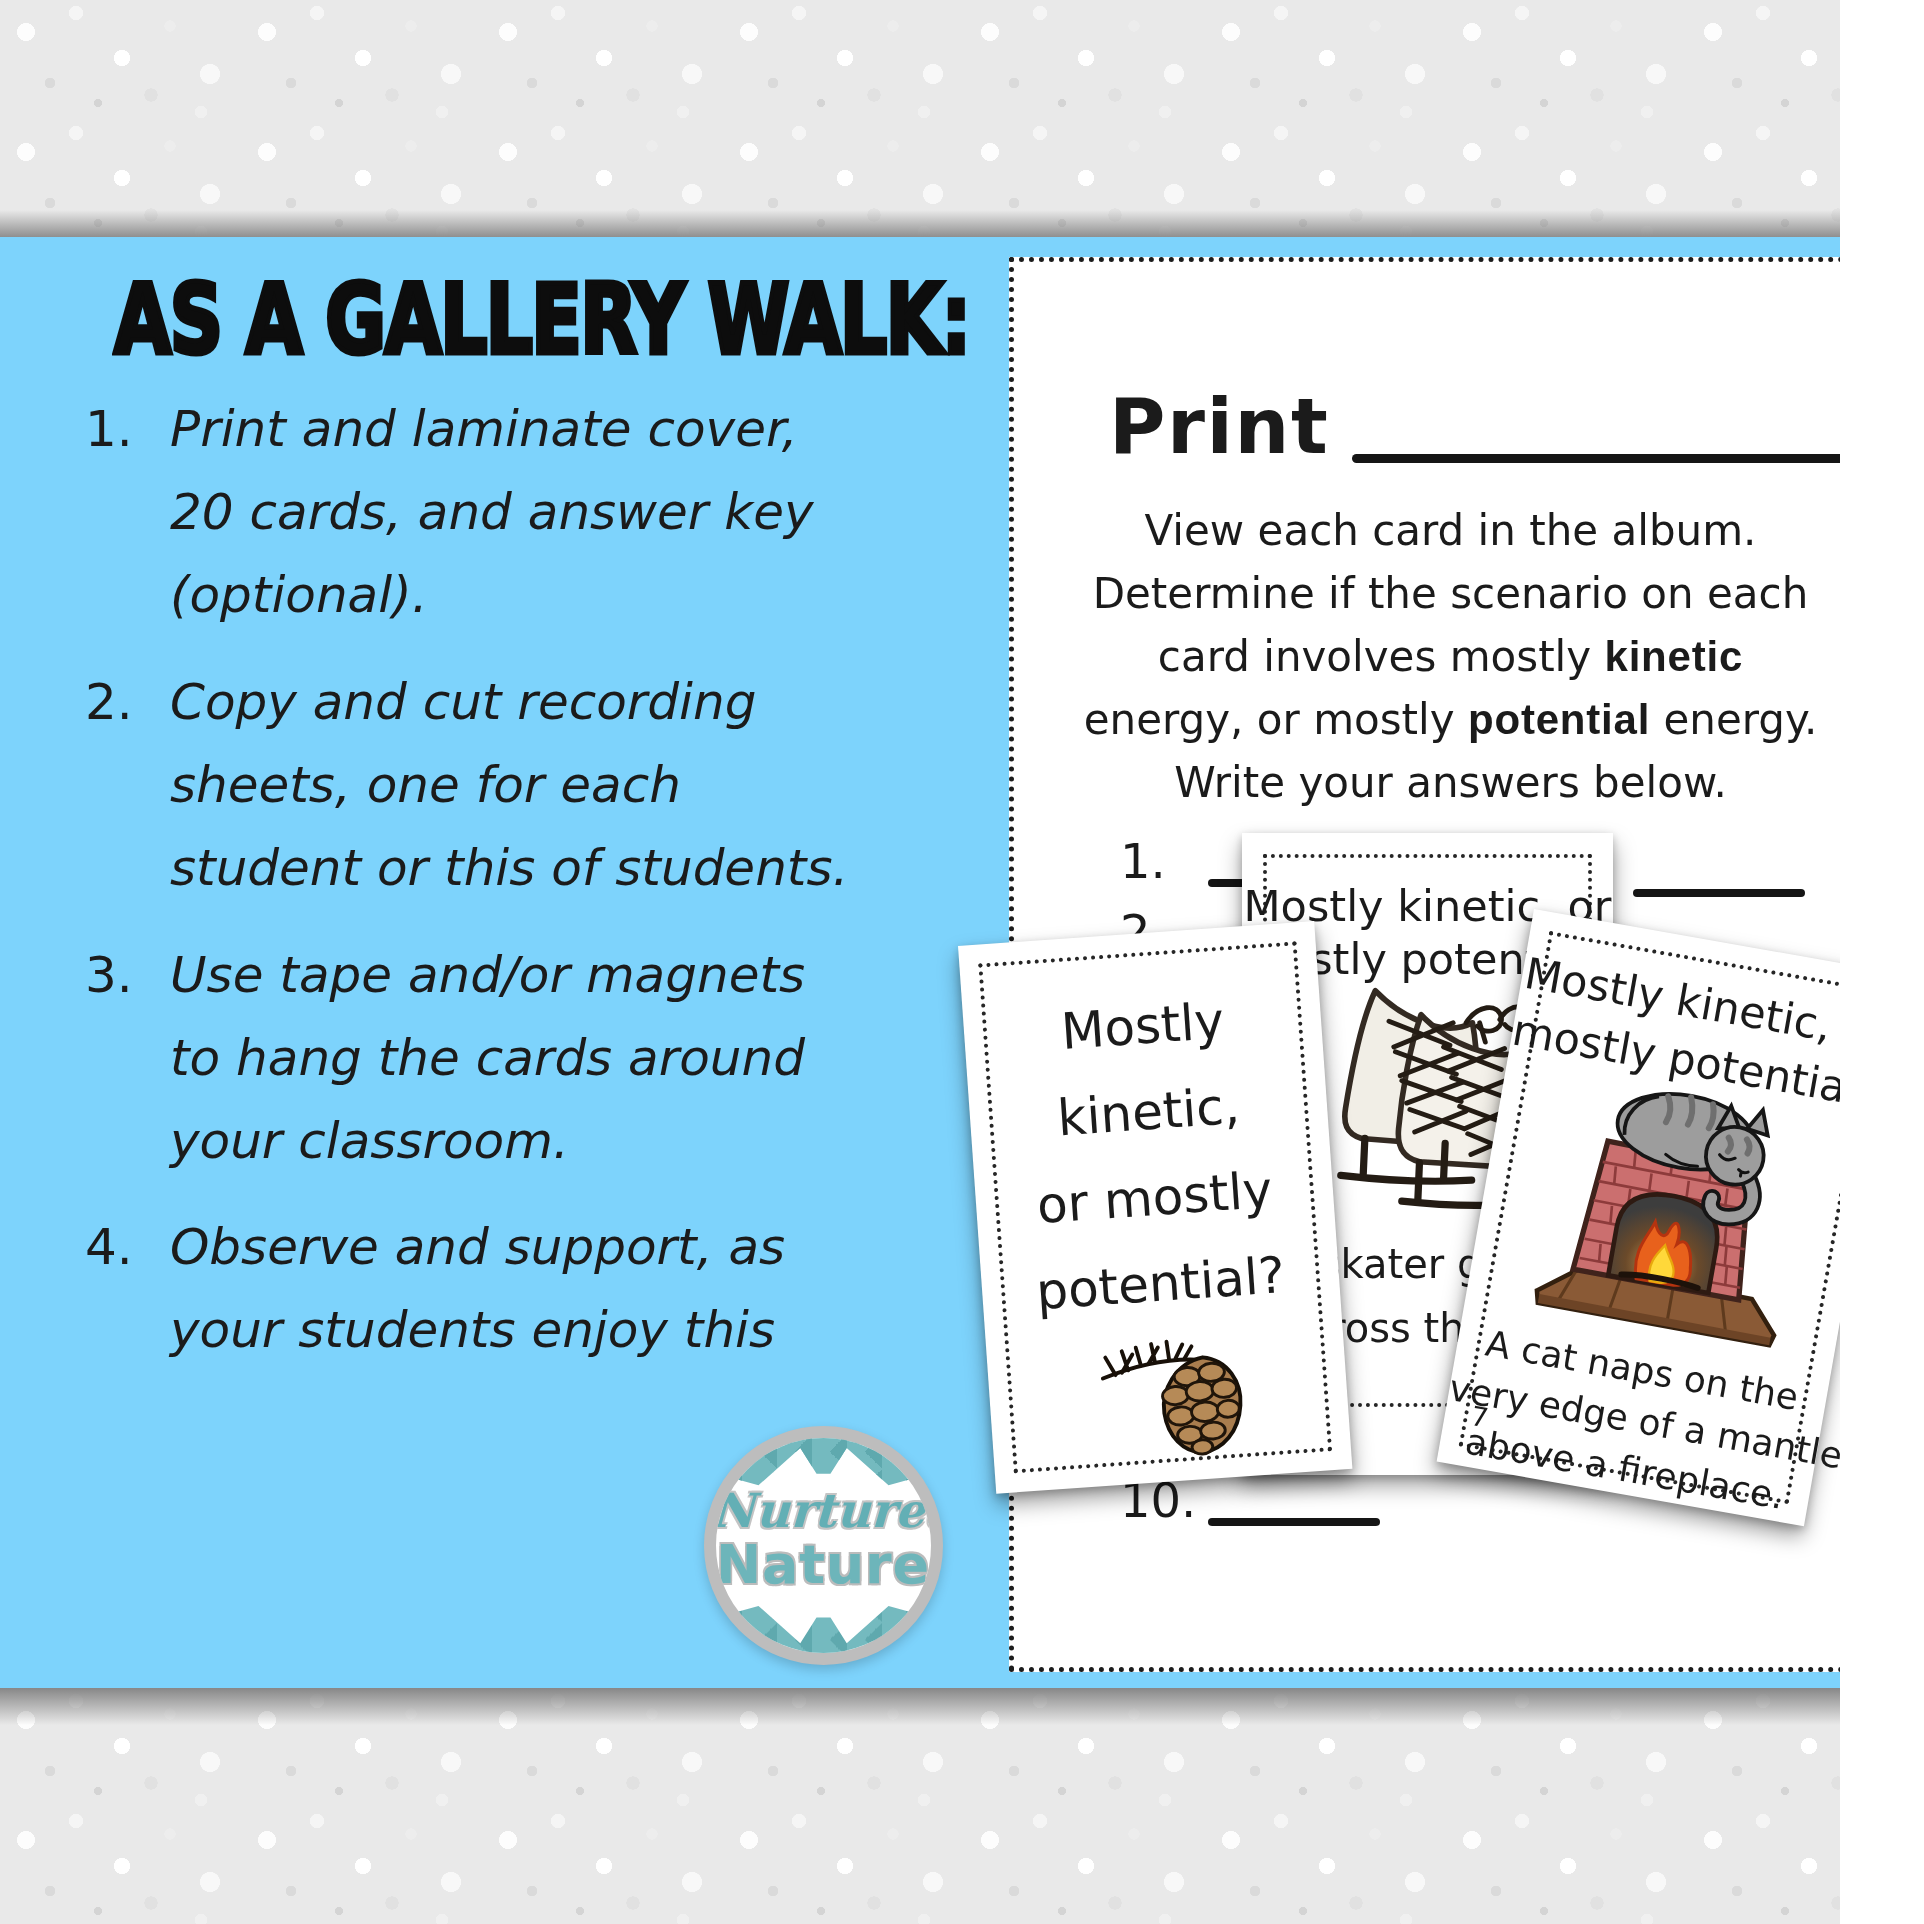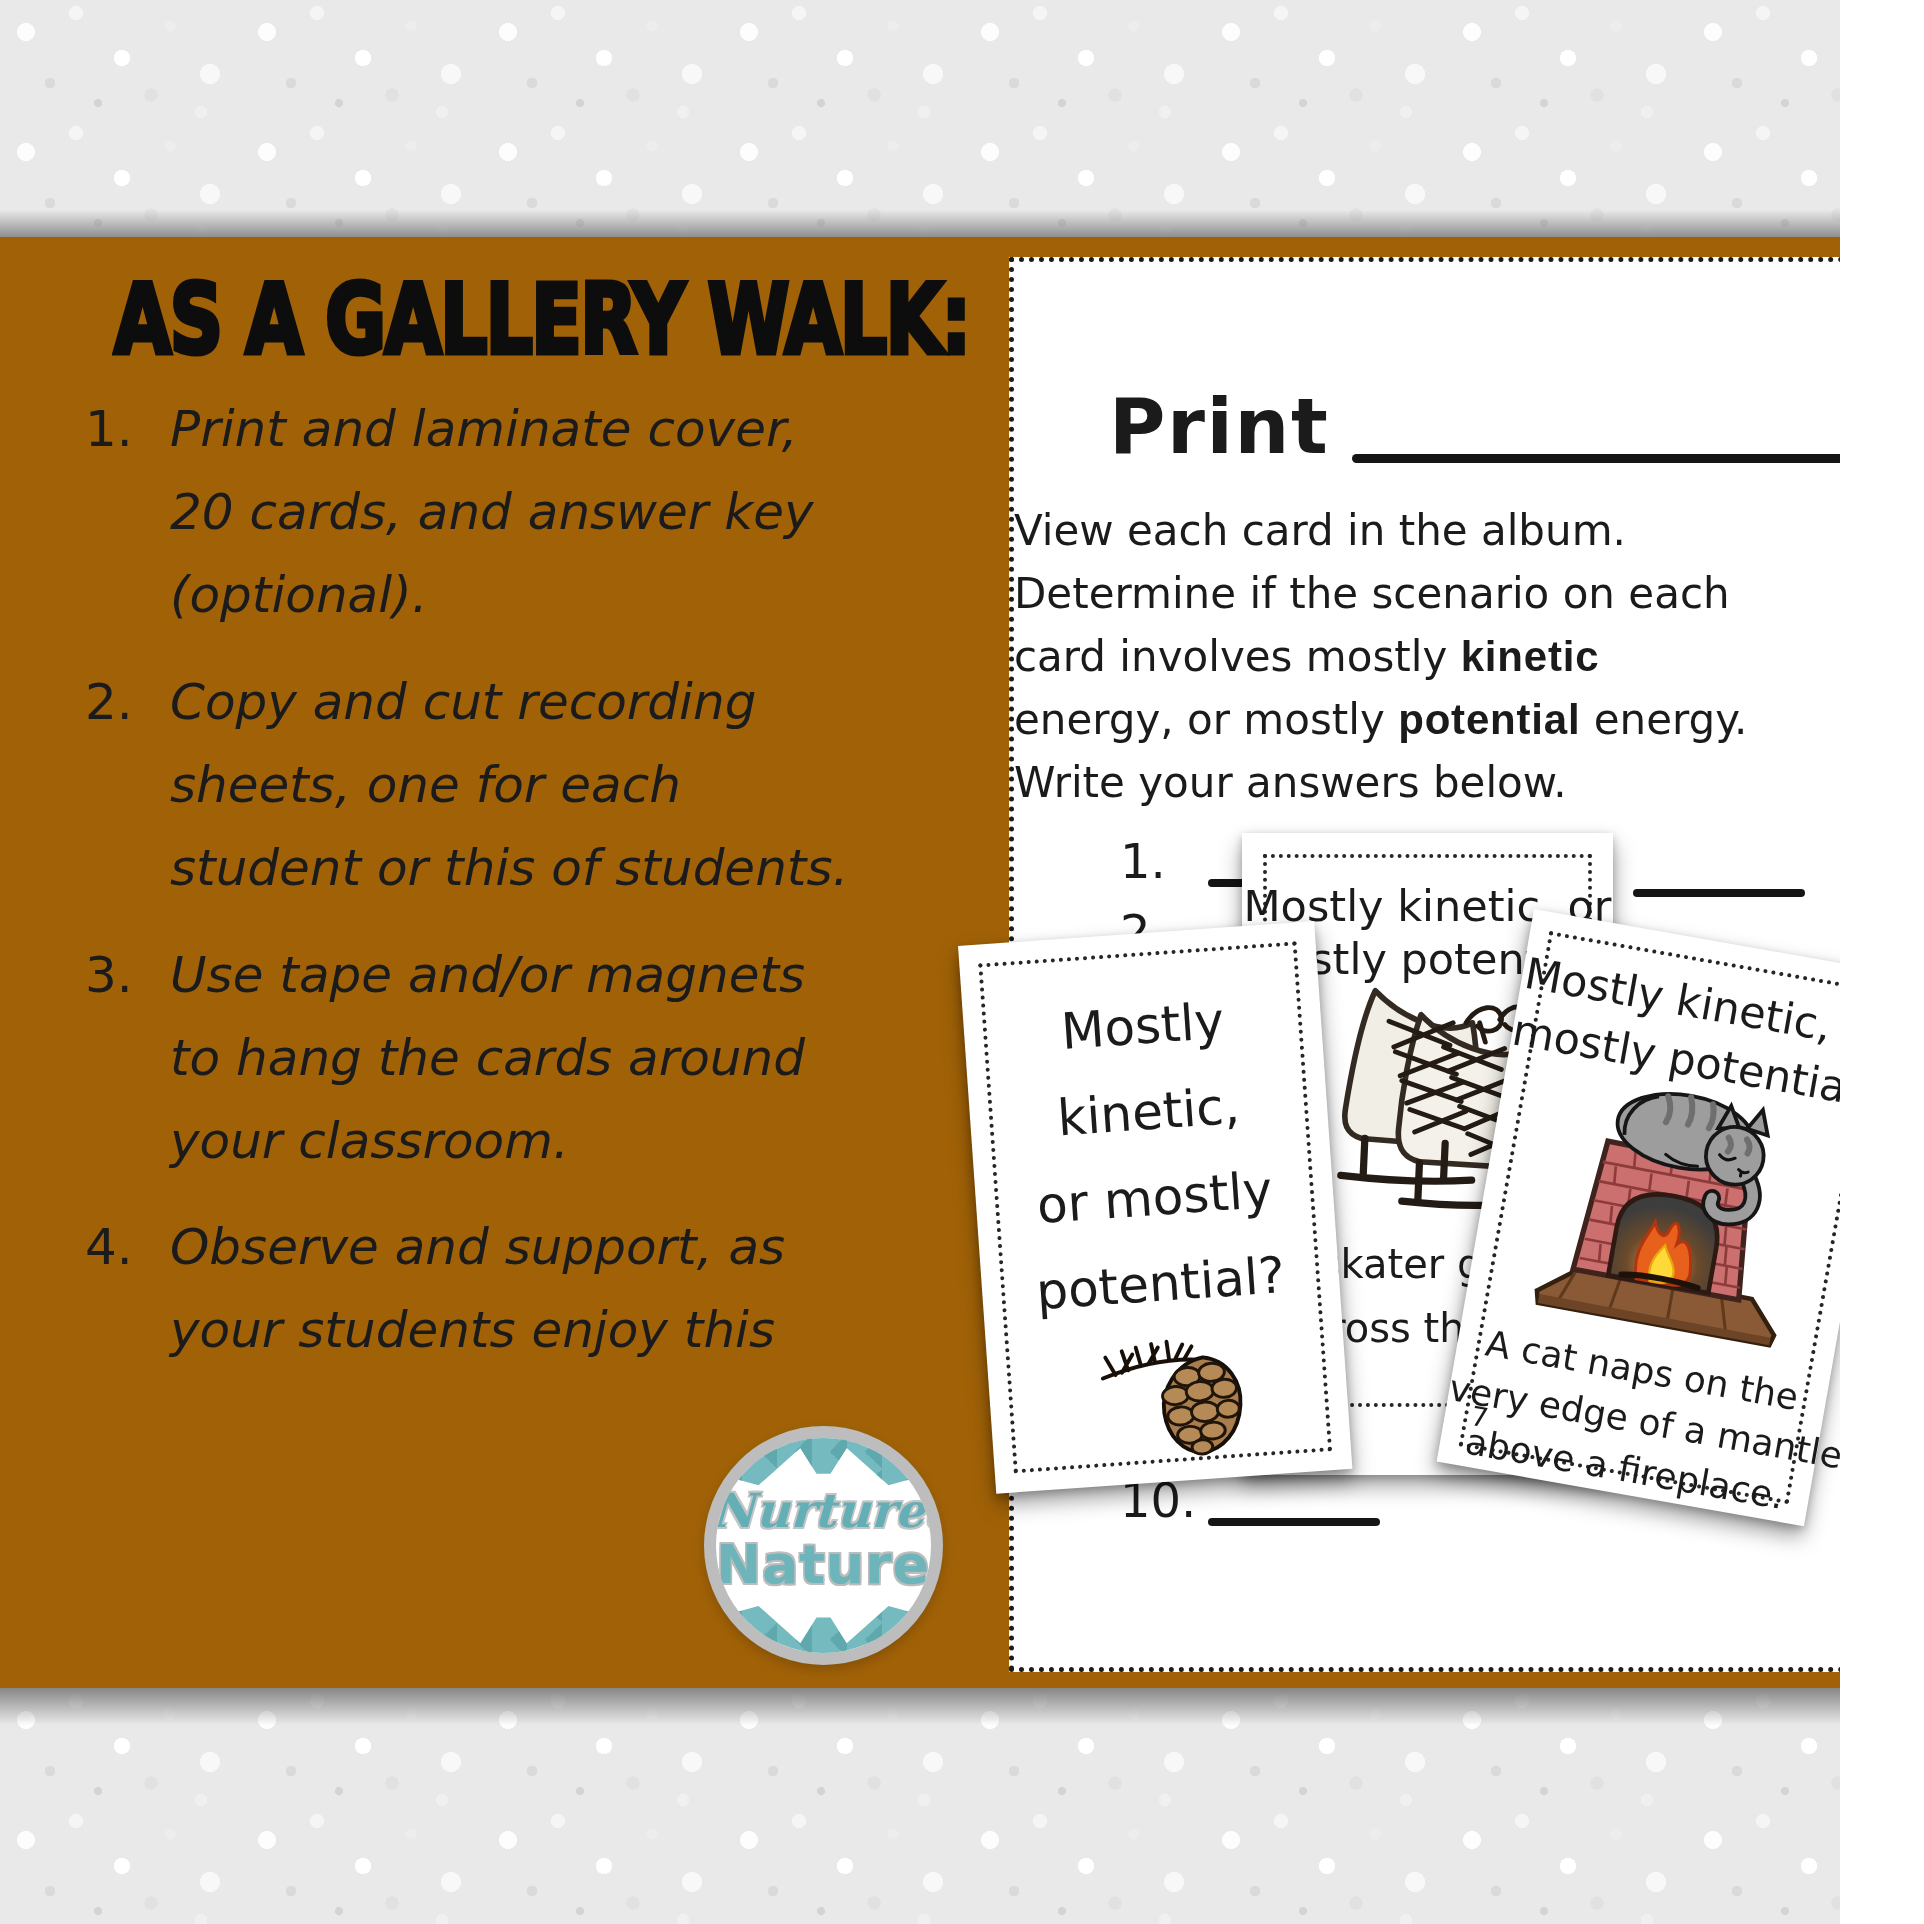--- a/index.html
+++ b/index.html
@@ -1,16 +1,16 @@
 <!DOCTYPE html>
 <html style="font-size:13px"><head>
 <meta charset="utf-8">
 <style>
   html,body{margin:0;padding:0;background:#fff;}
-  #canvas{position:relative;width:1840px;height:1925px;overflow:hidden;background:#a16207;
+  #canvas{position:relative;width:1840px;height:1925px;overflow:hidden;background:#7dd3fc;
           font-family:"DejaVu Sans",sans-serif;color:#1b1b1b;}
 
   
   .snow{position:absolute;left:0;width:1925px;
     background-color:#e9e9e9;
     background-image:
       radial-gradient(circle 15.2px at 26px 32px,#fdfdfd 58%,transparent 60%),
       radial-gradient(circle 12px at 76px 13px,#f5f5f5 58%,transparent 60%),
       radial-gradient(circle 13.6px at 122px 58px,#ffffff 58%,transparent 60%),
       radial-gradient(circle 9.6px at 170px 26px,#ededed 58%,transparent 60%),
@@ -53,21 +53,21 @@
   #logo-word2{position:absolute;left:0;right:0;top:95px;text-align:left;
     font-size:54px;font-weight:bold;letter-spacing:0.8px;color:#6db5ba;
     text-shadow:-1.6px -1.6px 0 #bcbcbc,1.6px -1.6px 0 #bcbcbc,-1.6px 1.6px 0 #bcbcbc,1.6px 1.6px 0 #bcbcbc;}
 
   
   #worksheet{position:absolute;left:1009px;top:257px;width:885px;height:1405px;
     border:5.6px dotted #1c1c1c;background:#fff;z-index:5;}
   #ws-name-row{position:absolute;left:95px;top:120px;display:flex;align-items:flex-end;}
   #ws-name-label{font-size:77px;font-weight:bold;letter-spacing:1.6px;}
   #ws-name-line{width:561px;margin-left:22.5px;margin-bottom:8px;border-bottom:9.6px solid #151515;border-radius:4.8px;}
-  .ws-par{position:absolute;left:0;right:12px;top:237px;text-align:left;}
+  .ws-par{position:absolute;left:0;right:12px;top:237px;text-align:center;}
   .ws-line{font-size:42px;line-height:63px;white-space:nowrap;}
   .ws-line .em{font-family:"Liberation Sans",sans-serif;font-weight:bold;letter-spacing:0.8px;}
   .ans-col{position:absolute;}
   #ans-col1{left:106px;top:554px;}
   #ans-col2{left:489px;top:564px;}
   .ans-row{height:71px;display:flex;align-items:flex-end;}
   .ans-num{font-size:48px;line-height:1;padding-bottom:1.6px;}
   #ans-col1 .ans-num{width:82px;text-align:left;}
   #ans-col2 .ans-num{width:98px;text-align:right;}
   .ans-line{width:172px;height:0;border-bottom:8px solid #151515;margin-left:6.4px;border-radius:4px;}

